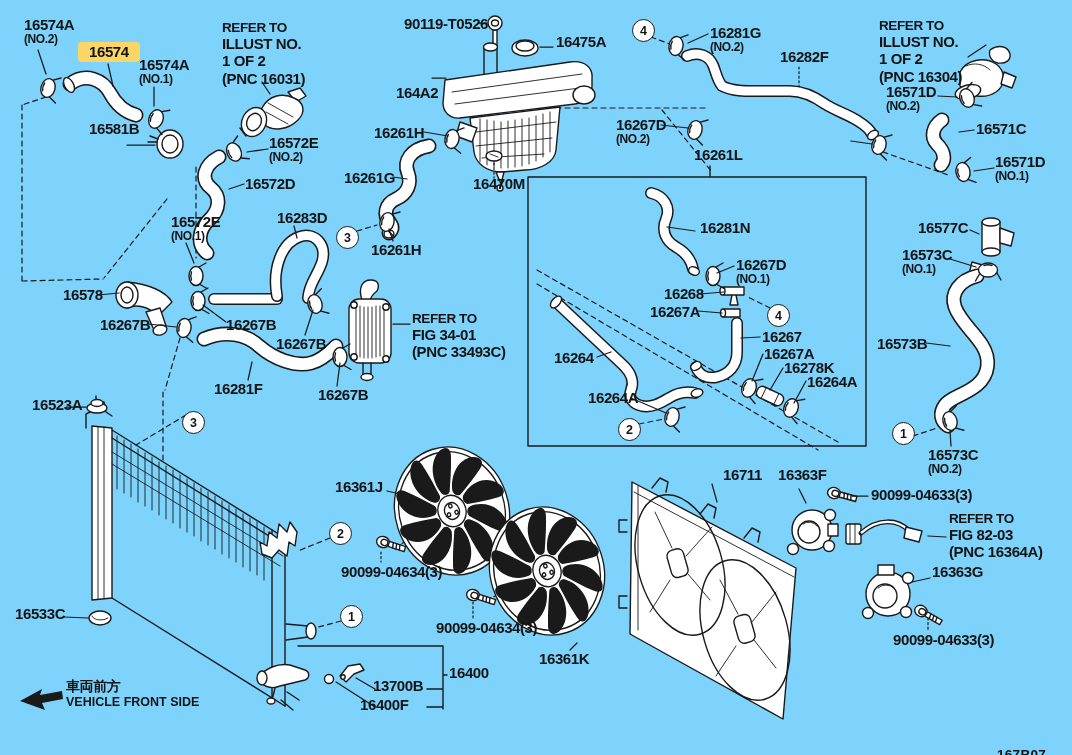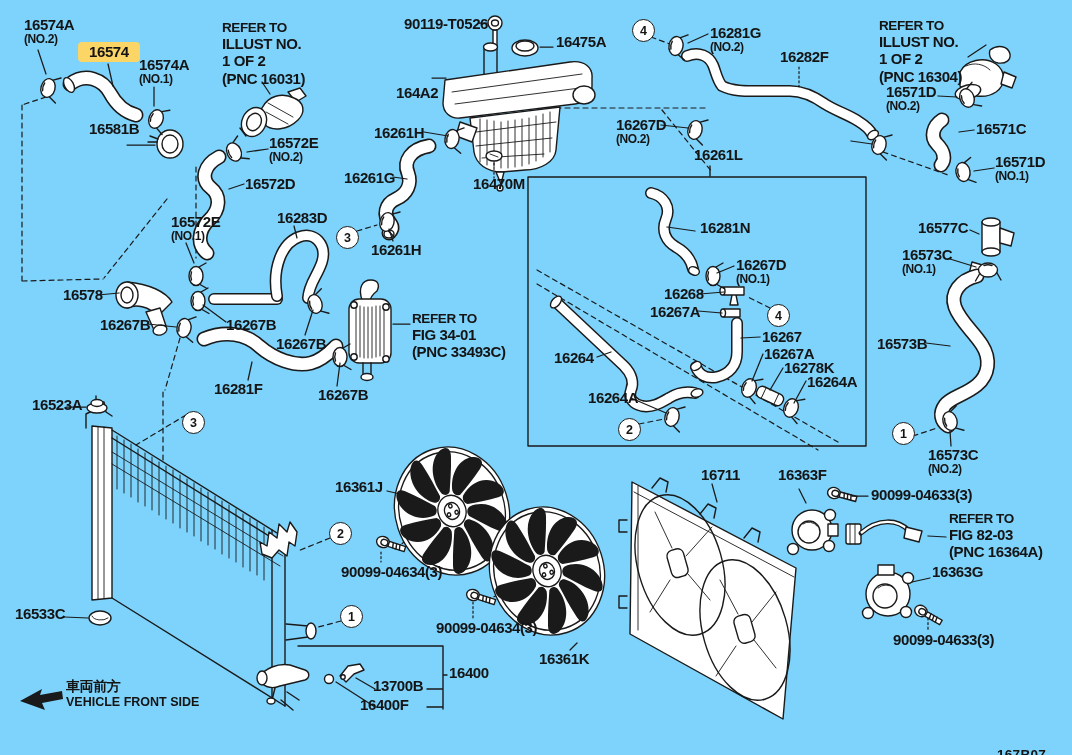--- a/index.html
+++ b/index.html
@@ -431,21 +431,21 @@
   <div class="lbl" style="left:554px;top:350px"><span>16264</span></div>
   <div class="lbl" style="left:764px;top:346px"><span>16267A</span></div>
   <div class="lbl" style="left:784px;top:360px"><span>16278K</span></div>
   <div class="lbl" style="left:807px;top:374px"><span>16264A</span></div>
   <div class="lbl" style="left:214px;top:381px"><span>16281F</span></div>
   <div class="lbl" style="left:318px;top:387px"><span>16267B</span></div>
   <div class="lbl" style="left:588px;top:390px"><span>16264A</span></div>
   <div class="lbl" style="left:32px;top:397px"><span>16523A</span></div>
   <div class="lbl" style="left:928px;top:447px"><span>16573C</span><span class="s">(NO.2)</span></div>
   <div class="lbl" style="left:335px;top:479px"><span>16361J</span></div>
-  <div class="lbl" style="left:701px;top:467px"><span>16711</span></div>
+  <div class="lbl" style="left:723px;top:467px"><span>16711</span></div>
   <div class="lbl" style="left:778px;top:467px"><span>16363F</span></div>
   <div class="lbl" style="left:871px;top:487px"><span>90099-04633(3)</span></div>
   <div class="lbl ref" style="left:949px;top:511px"><span>REFER TO</span><span class="s">FIG 82-03</span><span class="s2">(PNC 16364A)</span></div>
   <div class="lbl" style="left:341px;top:564px"><span>90099-04634(3)</span></div>
   <div class="lbl" style="left:932px;top:564px"><span>16363G</span></div>
   <div class="lbl" style="left:15px;top:606px"><span>16533C</span></div>
   <div class="lbl" style="left:436px;top:620px"><span>90099-04634(3)</span></div>
   <div class="lbl" style="left:893px;top:632px"><span>90099-04633(3)</span></div>
   <div class="lbl" style="left:539px;top:651px"><span>16361K</span></div>
   <div class="lbl" style="left:449px;top:665px"><span>16400</span></div>

